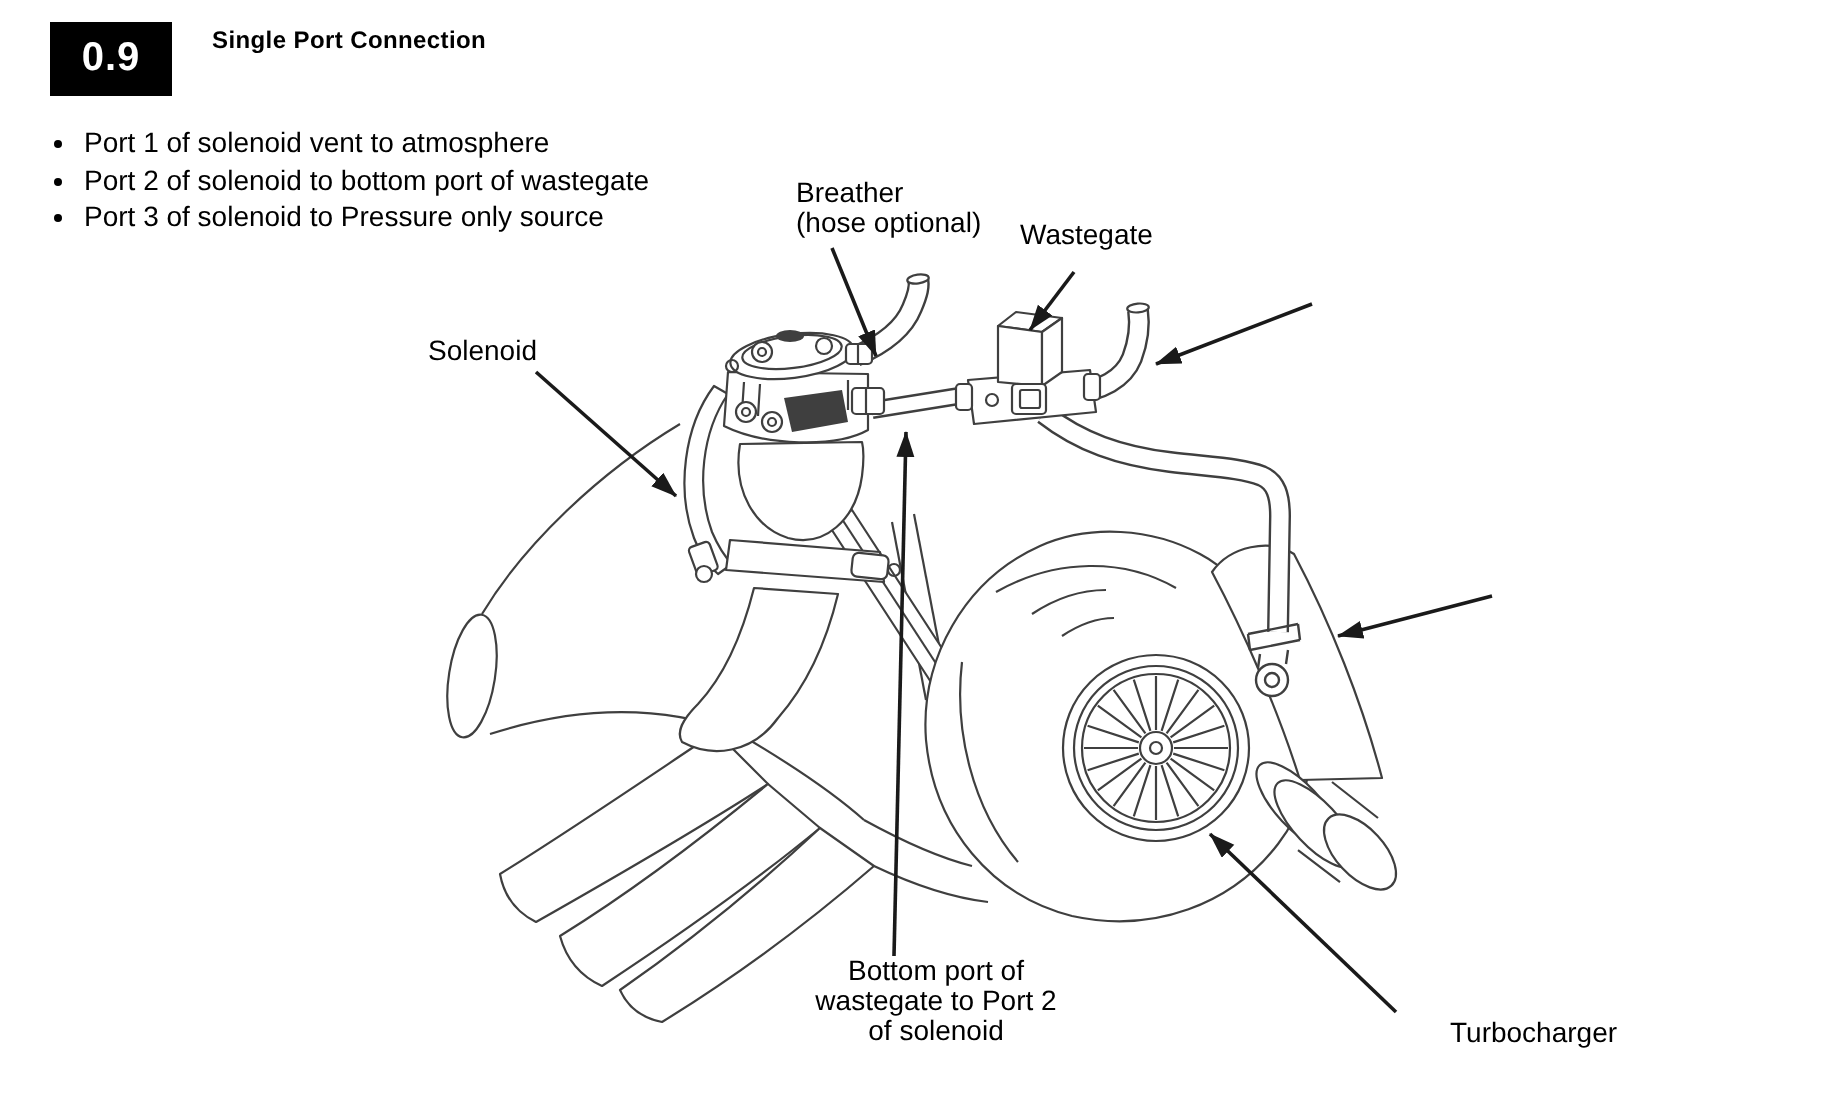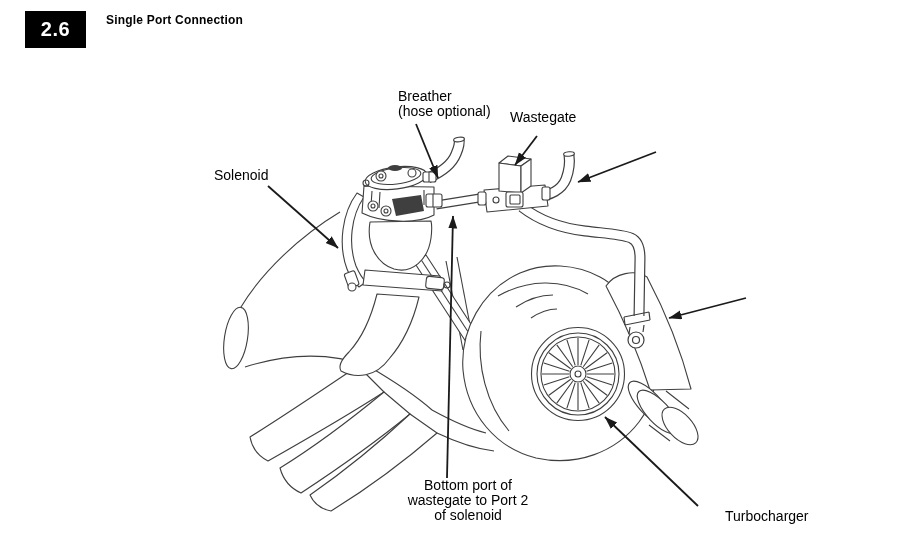--- a/index.html
+++ b/index.html
@@ -21,23 +21,28 @@
   .lbl-wastegate{left:214px;top:168px;}
   .lbl-pressure{left:712px;top:258px;width:136px;}
   .lbl-bottomport{left:405px;top:478px;width:126px;}
   .lbl-turbo{left:725px;top:509px;}
 </style>
 </head>
 <body>
 
 <div class="stage">
 
-  <div class="badge">2.6</div>
+  <div class="badge">0.9</div>
   <div class="title">Single Port Connection</div>
 
+  <ul class="bullets">
+    <li>Port 1 of solenoid vent to atmosphere</li>
+    <li>Port 2 of solenoid to bottom port of wastegate</li>
+    <li>Port 3 of solenoid to Pressure only source</li>
+  </ul>
 
   <svg class="art" width="922" height="550" viewBox="0 0 922 550">
     <defs>
       <marker id="ah" markerUnits="userSpaceOnUse" markerWidth="14" markerHeight="10" refX="12.5" refY="4.5" orient="auto">
         <path d="M0,0 L13,4.5 L0,9 Z" fill="#1a1a1a"></path>
       </marker>
     </defs>
 
     <g stroke="#3f3f3f" stroke-width="1.1" fill="none" stroke-linejoin="round">
       <path d="M340,212 C300,236 262,272 241,307"></path>

